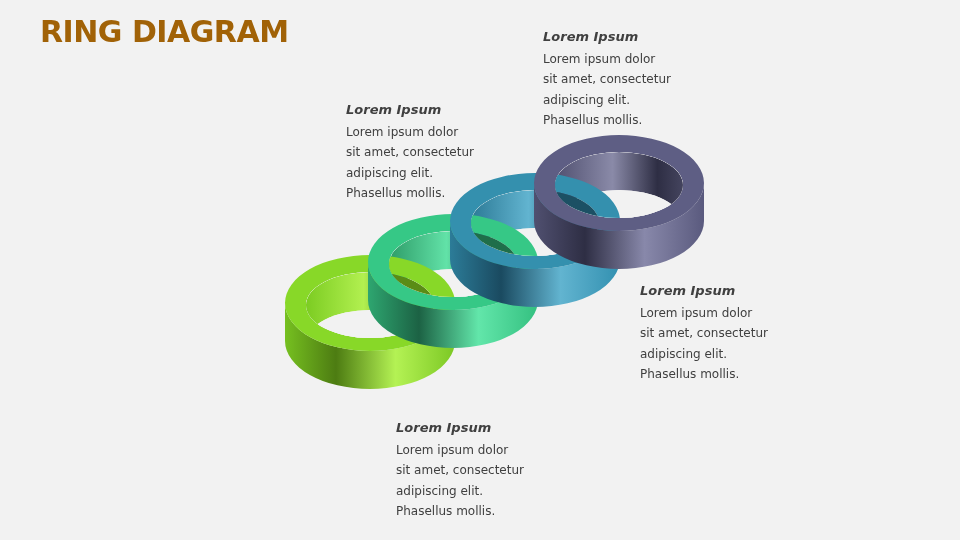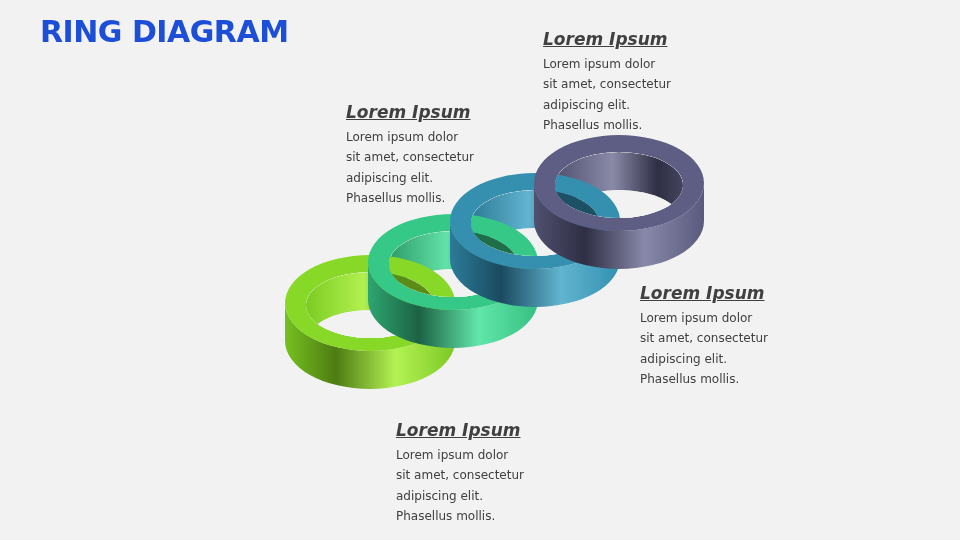--- a/index.html
+++ b/index.html
@@ -1,21 +1,21 @@
 <!DOCTYPE html>
 <html><head>
 <meta charset="utf-8">
 <style>
   html, body { margin:0; padding:0; }
   body { width:960px; height:540px; background:#f2f2f2; position:relative; overflow:hidden;
          font-family:"DejaVu Sans", "Liberation Sans", sans-serif; }
-  .title { position:absolute; left:40px; top:14px; font-size:30px; font-weight:bold; color:#1d4ed8;
+  .title { position:absolute; left:40px; top:14px; font-size:30px; font-weight:bold; color:#a16207;
            letter-spacing:-0.5px; font-family:"DejaVu Sans", sans-serif; }
   .callout { position:absolute; width:200px; color:#404040; }
-  .callout .head { font-size:17px; font-weight:bold; font-style:italic; margin-bottom:5px;text-decoration:underline; }
+  .callout .head { font-size:13px; font-weight:bold; font-style:italic; margin-bottom:5px; }
   .callout .body { font-size:12px; line-height:20.4px; }
   svg.rings { position:absolute; left:0; top:0; }
 </style>
 </head>
 <body>
 
 <div class="title">RING DIAGRAM</div>
 
 <svg class="rings" width="960" height="540" viewBox="0 0 960 540">
   <defs>

